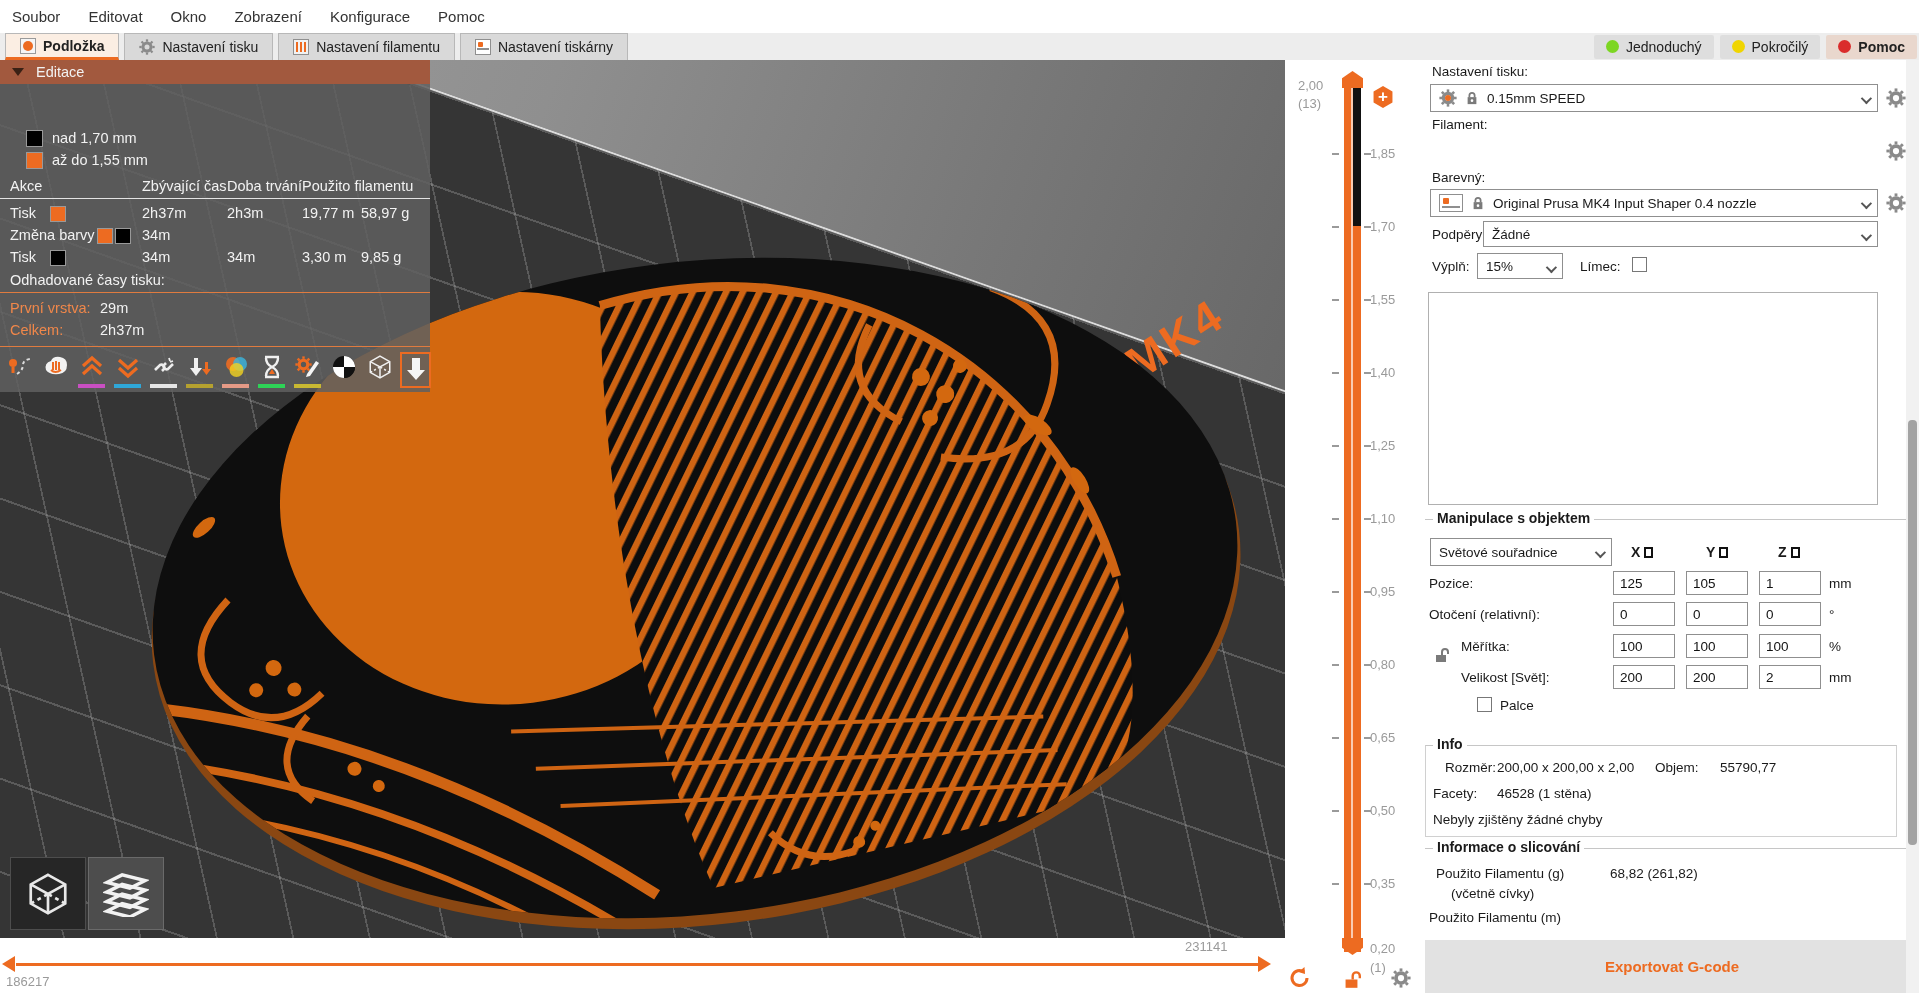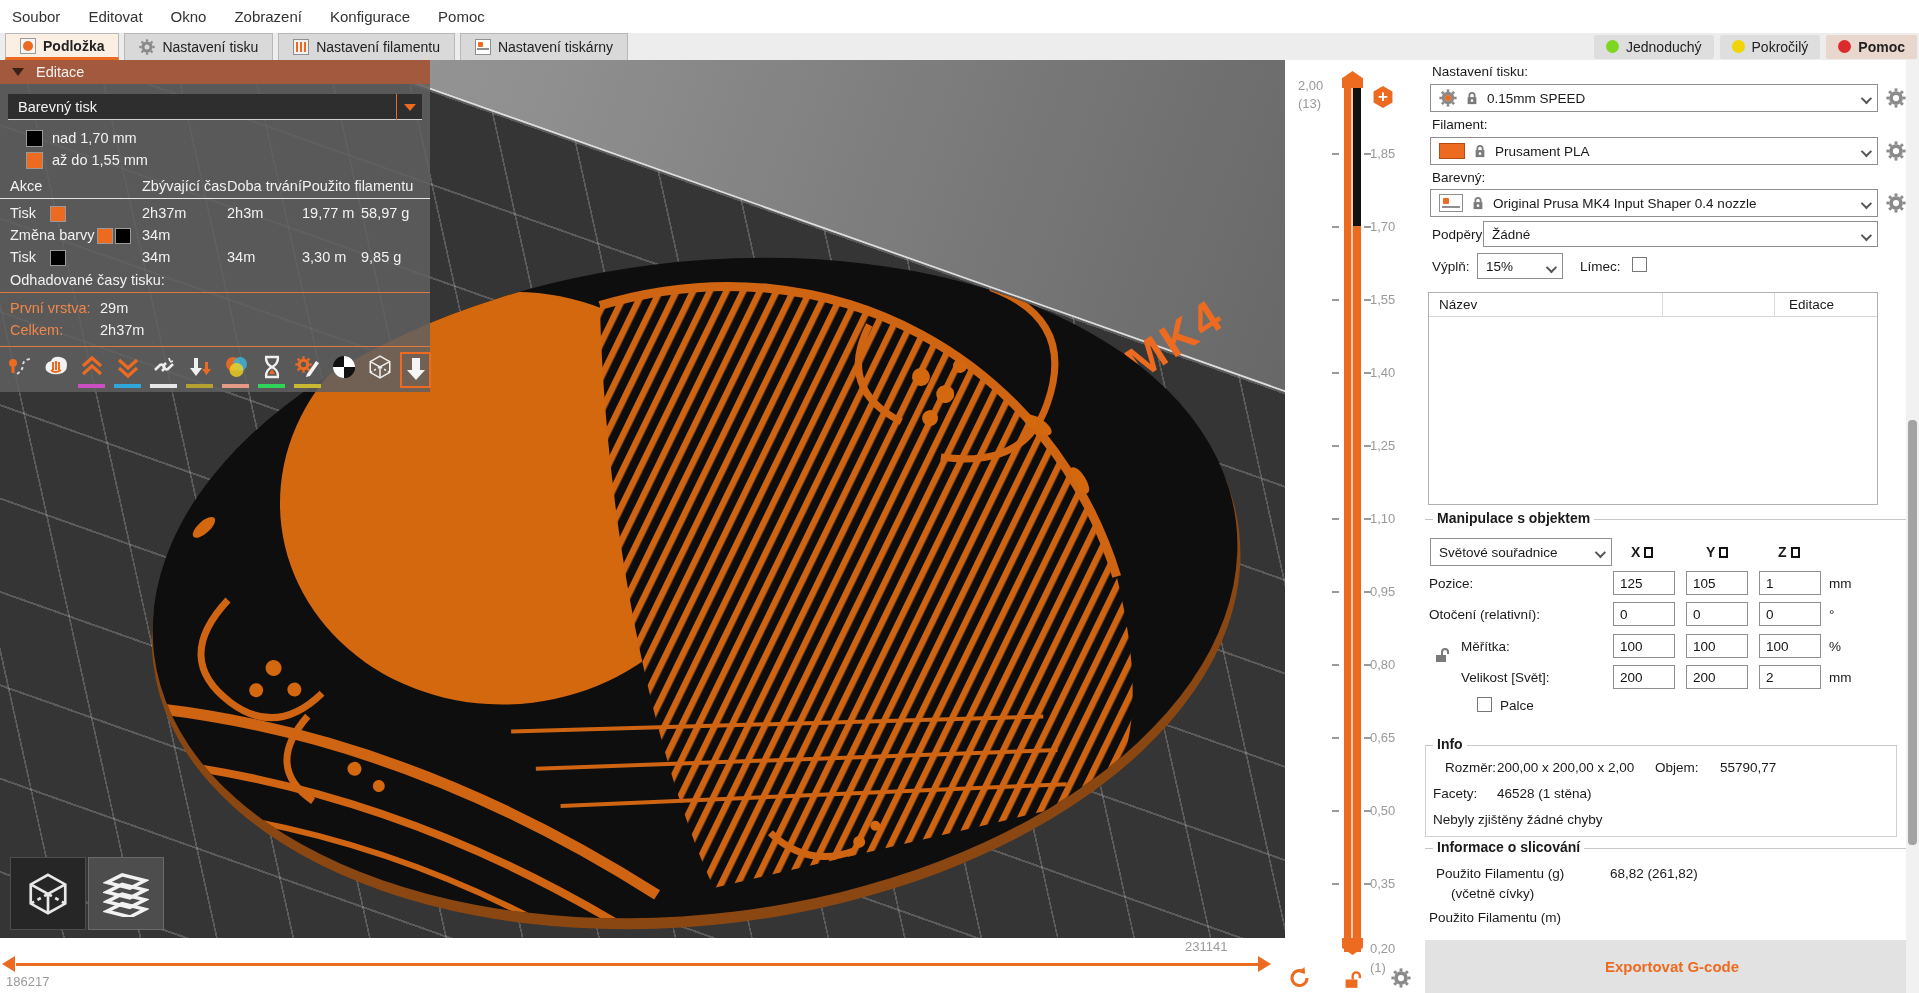--- a/index.html
+++ b/index.html
@@ -300,26 +300,20 @@
       </g>
     </g>
   </svg>
 
   <div id="legend">
     <div class="hdr">
       <span class="tri"></span>
       <span>Editace</span>
     </div>
     <div class="body">
-      <div class="viewsel">
-        <span>Barevný tisk</span>
-        <span class="dd">
-            <i></i>
-          </span>
-      </div>
       <div class="sw" style="left:26px; top:46px; background:#000"></div>
       <div class="lg-lbl" style="left:52px; top:46px">nad 1,70 mm</div>
       <div class="sw" style="left:26px; top:68px; background:#ED6B21"></div>
       <div class="lg-lbl" style="left:52px; top:68px">až do 1,55 mm</div>
 
       <div class="lg-lbl lg-col1" style="top:94px">Akce</div>
       <div class="lg-lbl lg-col2" style="top:94px">Zbývající čas</div>
       <div class="lg-lbl lg-col3" style="top:94px">Doba trvání</div>
       <div class="lg-lbl lg-col4" style="top:94px">Použito filamentu</div>
       <div class="thead-line"></div>
@@ -568,30 +562,20 @@
     <span class="txt">0.15mm SPEED</span>
     <span class="chev"></span>
   </div>
   <span class="gearbtn" style="left:461px; top:28px">
       <svg class="ico" width="20" height="20">
         <use href="#sym-gear"></use>
       </svg>
     </span>
 
   <div class="slabel" style="left:7px; top:57px">Filament:</div>
-  <div class="combo" style="left:5px; top:77px; width:448px">
-    <span class="fil-sw"></span>
-    <span style="color:#7a7a7a">
-        <svg class="ico" width="14" height="14">
-          <use href="#sym-lock"></use>
-        </svg>
-      </span>
-    <span class="txt">Prusament PLA</span>
-    <span class="chev"></span>
-  </div>
   <span class="gearbtn" style="left:461px; top:81px">
       <svg class="ico" width="20" height="20">
         <use href="#sym-gear"></use>
       </svg>
     </span>
 
   <div class="slabel" style="left:7px; top:110px">Barevný:</div>
   <div class="combo" style="left:5px; top:129px; width:448px">
     <span class="prn-ic">
         <i></i>
@@ -619,26 +603,20 @@
 
   <div class="slabel" style="left:7px; top:199px">Výplň:</div>
   <div class="combo" style="left:52px; top:193px; width:86px; height:26px">
     <span class="txt">15%</span>
     <span class="chev"></span>
   </div>
   <div class="slabel" style="left:155px; top:199px">Límec:</div>
   <div class="chk" style="left:207px; top:197px"></div>
 
   <div id="objtable">
-    <div class="head">
-      <span class="slabel" style="left:10px; top:4px">Název</span>
-      <span class="colline" style="left:233px"></span>
-      <span class="colline" style="left:345px"></span>
-      <span class="slabel" style="left:360px; top:4px">Editace</span>
-    </div>
   </div>
 
   <div class="groupline" style="left:0; top:459px; width:483px"></div>
   <div class="gtitle" style="left:8px; top:450px">Manipulace s objektem</div>
   <div class="combo" style="left:5px; top:478px; width:182px">
     <span class="txt">Světové souřadnice</span>
     <span class="chev"></span>
   </div>
   <div class="axhdr" style="left:206px; top:484px">
       <span>X</span>

